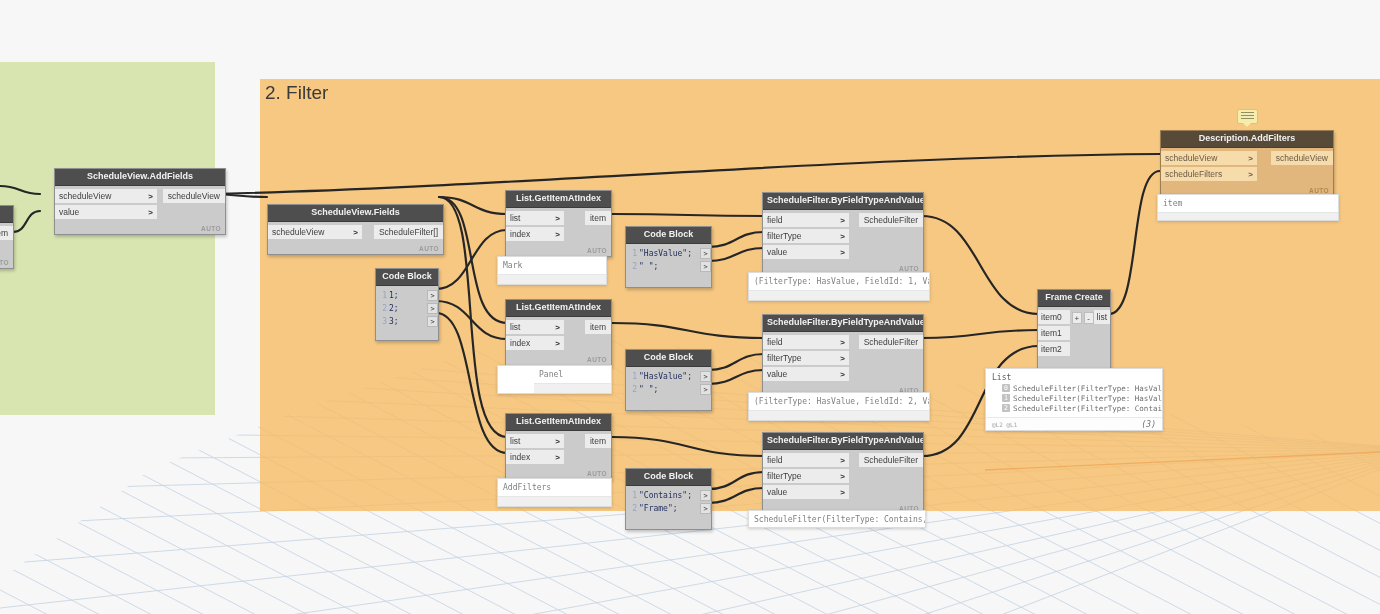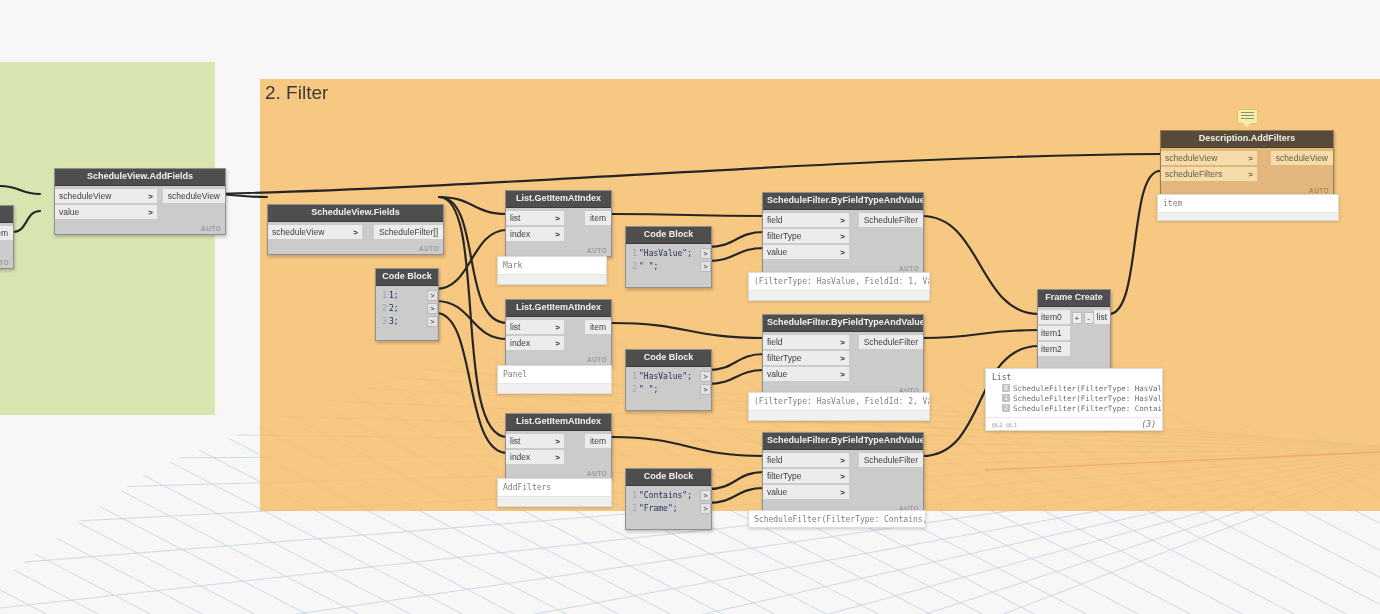--- a/index.html
+++ b/index.html
@@ -316,21 +316,21 @@
       </div>
       <div class="prow">
         <div class="pin" style="width:58px;">
             <span>index</span>
             <span class="chev">&gt;</span>
           </div>
       </div>
       <div class="lacing">AUTO</div>
     </div>
   </div>
-  <div class="prev" style="left:497px;top:365px;width:115px;">
+  <div class="prev" style="left:497px;top:365px;width:115px;padding-left:36px;">
     <div class="prevval">Panel</div>
       <div class="prevfoot"></div>
   </div>
 
   <div class="node" style="left:625px;top:349px;width:85px;">
     <div class="nhd">Code Block</div>
     <div class="nbody" style="padding-bottom:14px;">
       <div class="cbline">
           <span class="cbn">1</span>
           <span class="cbc">"HasValue";</span>

